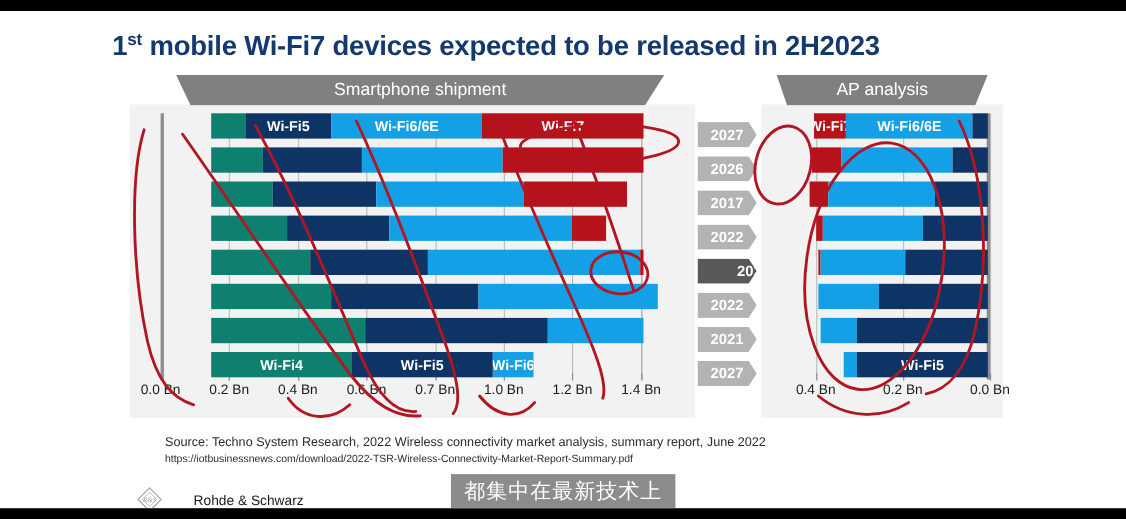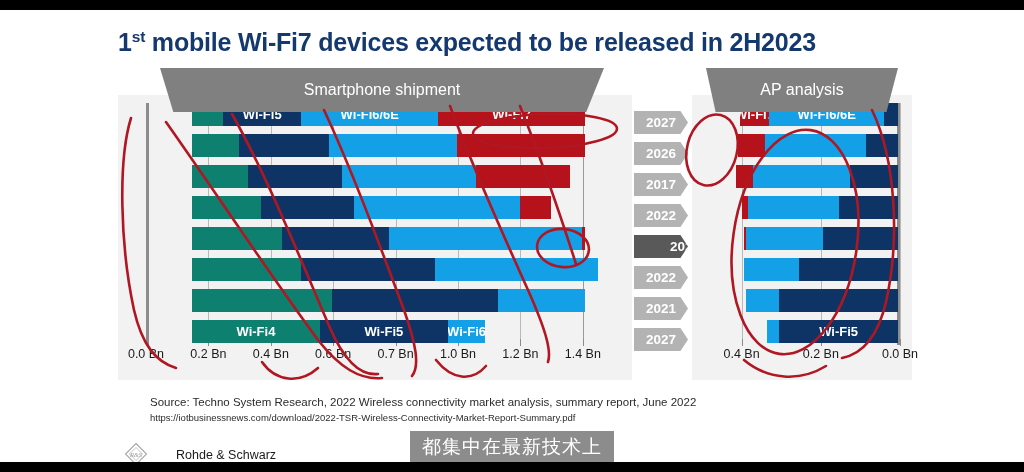--- a/index.html
+++ b/index.html
@@ -13,21 +13,21 @@
     position: absolute;
     left: 0; top: 10px;
     width: 1024px; height: 452px;
     background: #ffffff;
     overflow: hidden;
   }
 
   
   #title {
     position: absolute;
-    left: 118px; top: 18px;
+    left: 102px; top: 18px;
     width: 800px;
     font-size: 25px;
     font-weight: bold;
     color: #14396e;
     letter-spacing: -0.2px;
     white-space: nowrap;
   }
   #title sup { font-size: 0.62em; vertical-align: super; }
 
   
@@ -35,21 +35,21 @@
     position: absolute;
     background: #f2f2f2;
     top: 85px;
   }
   #panel-smartphone { left: 118px; width: 514px; height: 285px; }
   #panel-ap        { left: 692px; width: 220px; height: 285px; }
 
   
   .banner {
     position: absolute;
-    height: 44px;
+    height: 28px;
     background: #808080;
     color: #ffffff;
     font-size: 16px;
     display: flex;
     align-items: center;
     justify-content: center;
     top: 58px;
   }
   #banner-smartphone {
     left: 160px; width: 444px;

